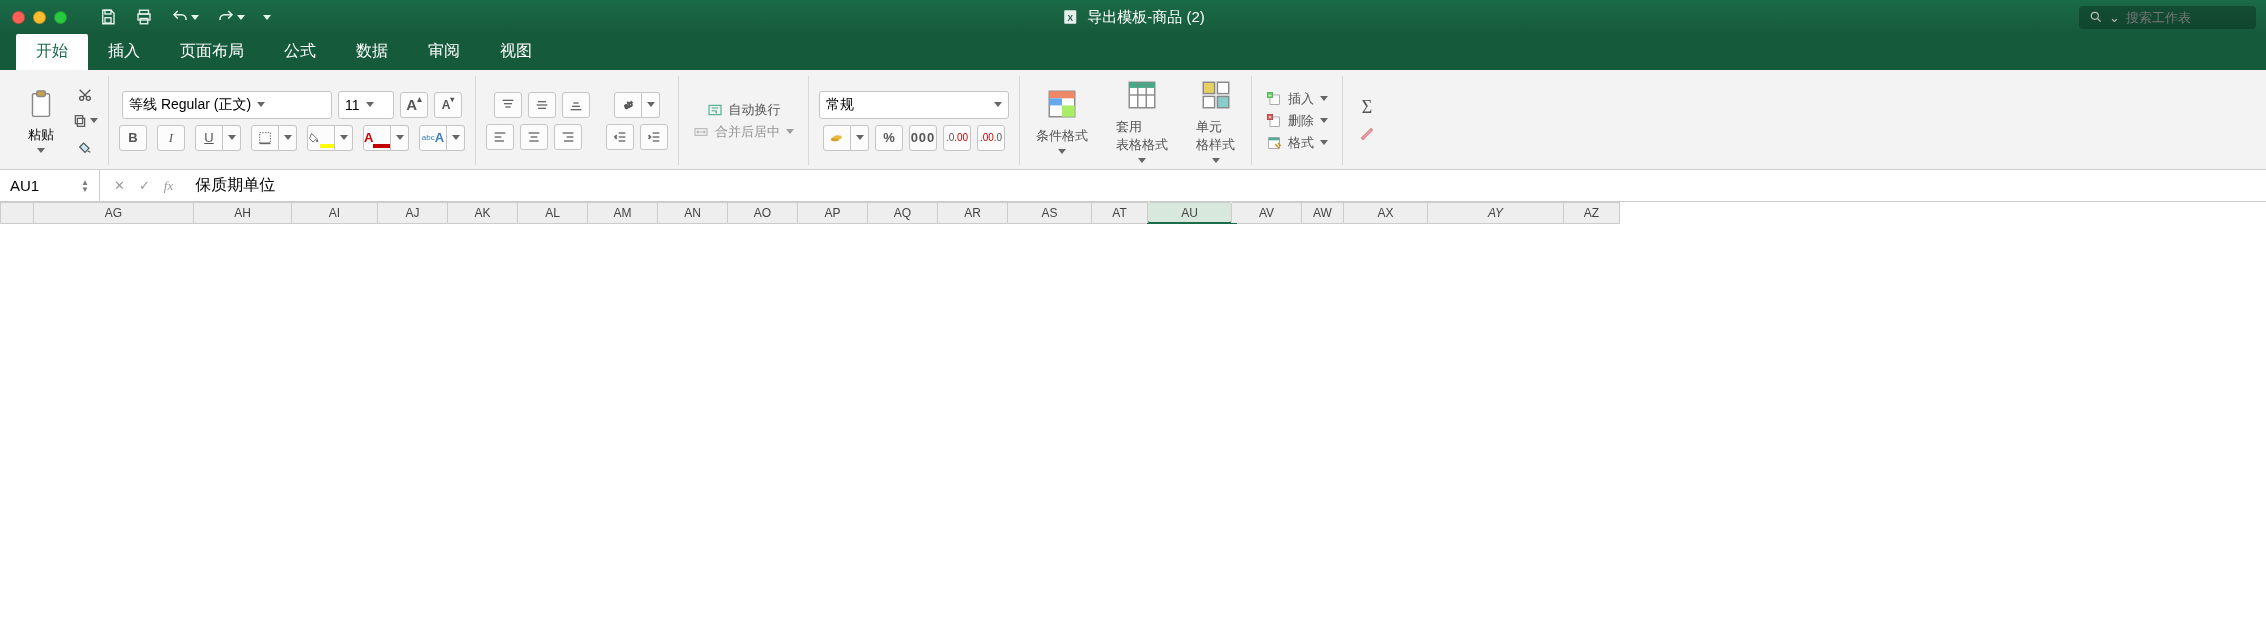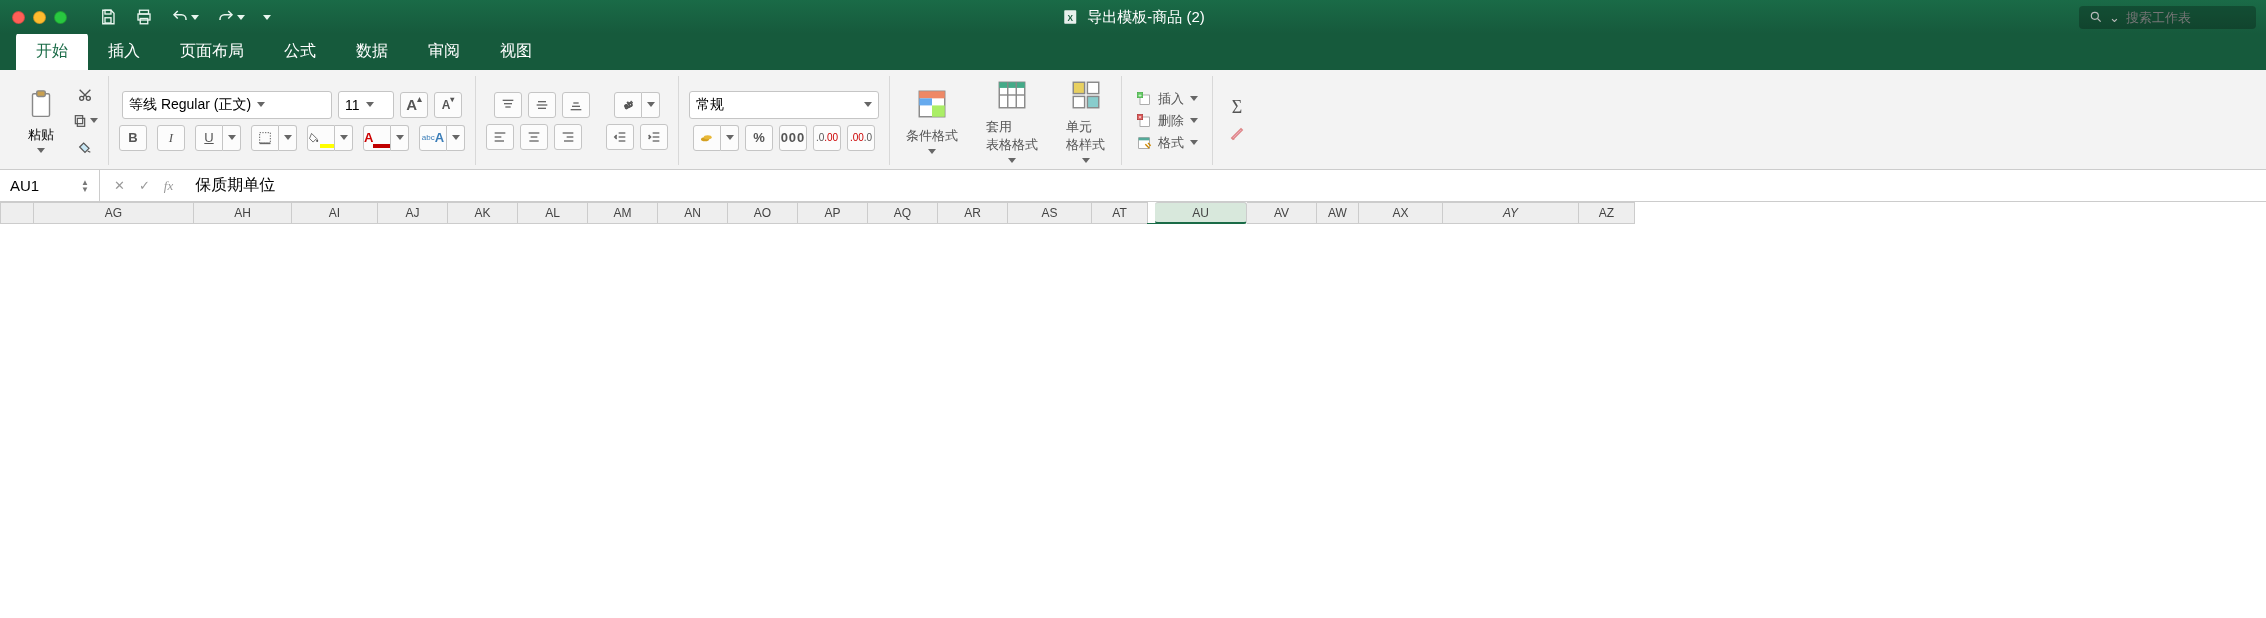--- a/index.html
+++ b/index.html
@@ -320,20 +320,38 @@
           <svg viewBox="0 0 24 24" stroke="#666" stroke-width="2" fill="none">
             <line x1="10" y1="6" x2="20" y2="6"></line>
             <line x1="10" y1="12" x2="20" y2="12"></line>
             <line x1="10" y1="18" x2="20" y2="18"></line>
             <path d="M4 9l3 3-3 3" fill="#666"></path>
           </svg>
         </span>
     </div>
   </div>
 
+  <div class="grp">
+    <div class="menu-row">
+        <svg viewBox="0 0 24 24" stroke="#4a8" stroke-width="1.6" fill="none">
+          <rect x="3" y="5" width="18" height="14"></rect>
+          <path d="M7 9h10M7 13h6"></path>
+          <path d="M15 13l-2 2 2 2" stroke="#4a8"></path>
+        </svg>
+        <span>自动换行</span>
+      </div>
+    <div class="menu-row" style="opacity:.6">
+        <svg viewBox="0 0 24 24" stroke="#888" stroke-width="1.6" fill="none">
+          <rect x="3" y="7" width="18" height="10"></rect>
+          <path d="M8 12h8M8 10l-2 2 2 2M16 10l2 2-2 2"></path>
+        </svg>
+        <span>合并后居中</span>
+        <span class="caret"></span>
+      </div>
+  </div>
 
   <div class="grp">
     <div class="grp-row">
         <div class="sel" style="width:190px">
           <span>常规</span>
           <span class="caret" style="margin-left:auto"></span>
         </div>
       </div>
     <div class="grp-row" style="margin-bottom:0">
       <div class="drop-split">
@@ -465,21 +483,21 @@
       <div class="col-h" style="width: 70px;">AK</div>
       <div class="col-h" style="width: 70px;">AL</div>
       <div class="col-h" style="width: 70px;">AM</div>
       <div class="col-h" style="width: 70px;">AN</div>
       <div class="col-h" style="width: 70px;">AO</div>
       <div class="col-h" style="width: 70px;">AP</div>
       <div class="col-h" style="width: 70px;">AQ</div>
       <div class="col-h" style="width: 70px;">AR</div>
       <div class="col-h" style="width: 84px;">AS</div>
       <div class="col-h" style="width: 56px;">AT</div>
-      <div class="col-h sel" style="width: 92px; margin-left: 7px;">AU</div>
+      <div class="col-h sel" style="width: 84px;">AU</div>
       <div class="col-h" style="width: 70px;">AV</div>
       <div class="col-h" style="width: 42px;">AW</div>
       <div class="col-h" style="width: 84px;">AX</div>
       <div class="col-h" style="width: 136px; font-style: italic;">AY</div>
       <div class="col-h" style="width: 56px;">AZ</div>
     </div>
   <div class="rows" id="rowhs">
       <div class="row-h sel">1</div>
       <div class="row-h">2</div>
       <div class="row-h">3</div>

